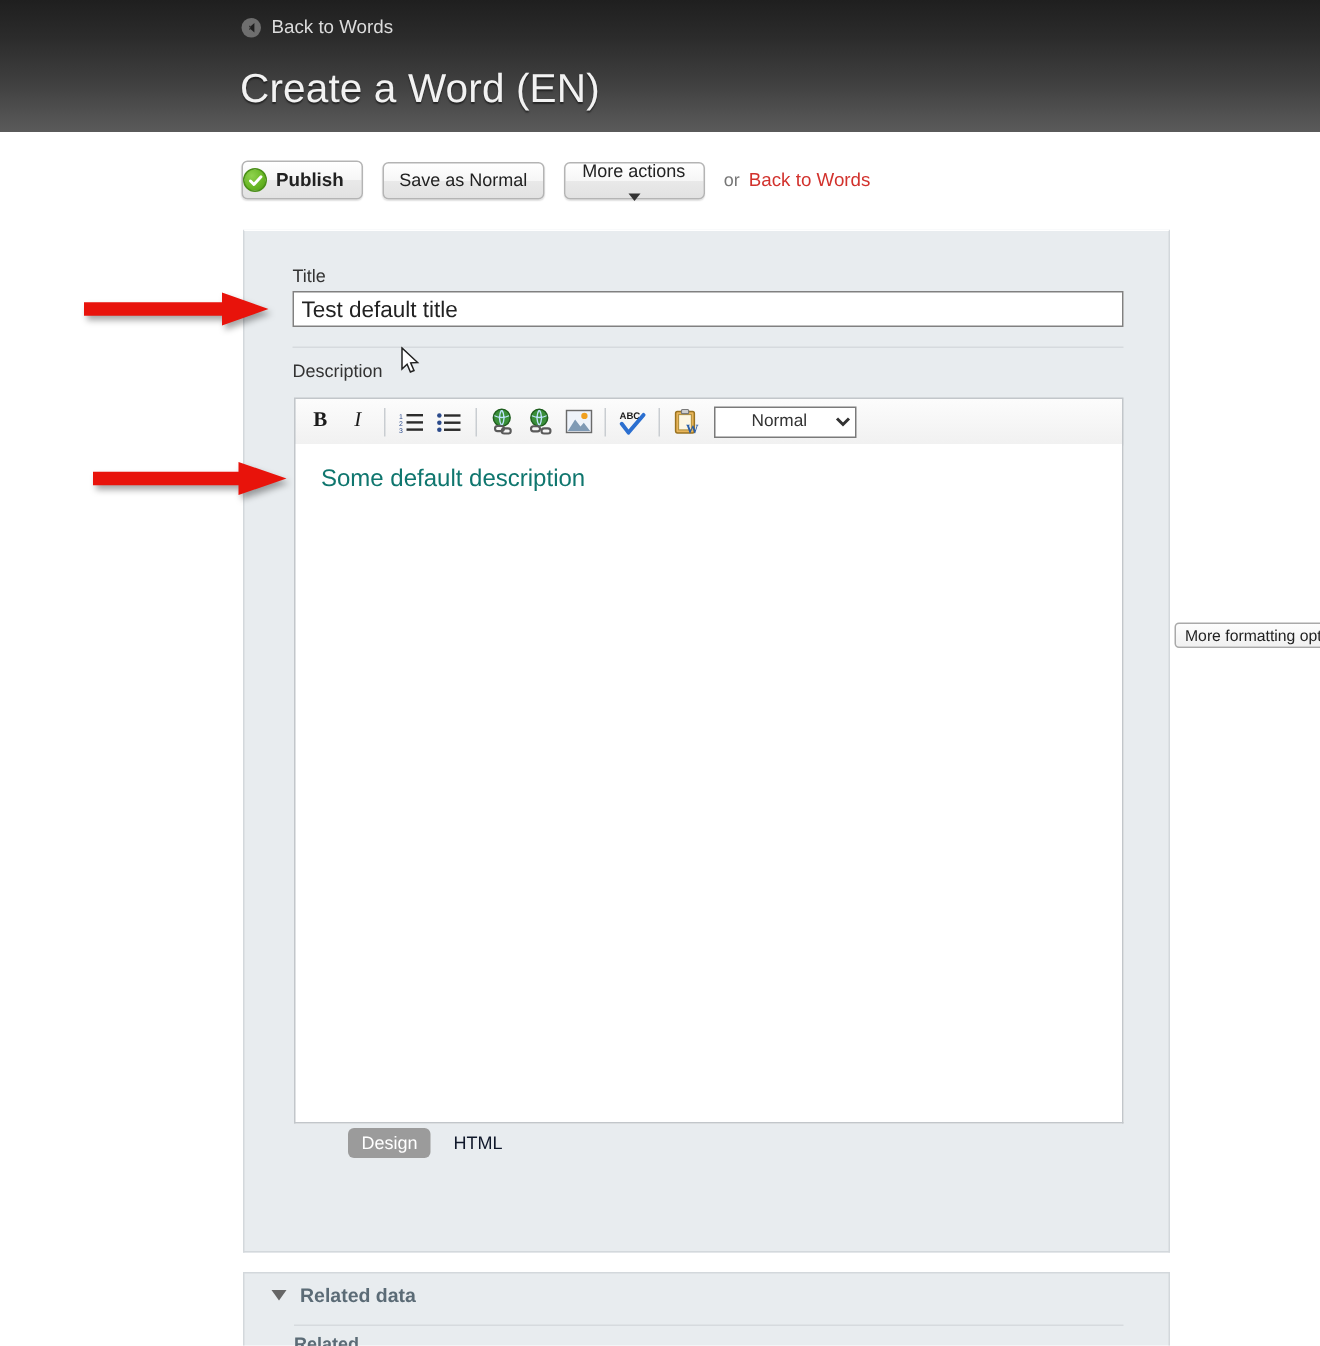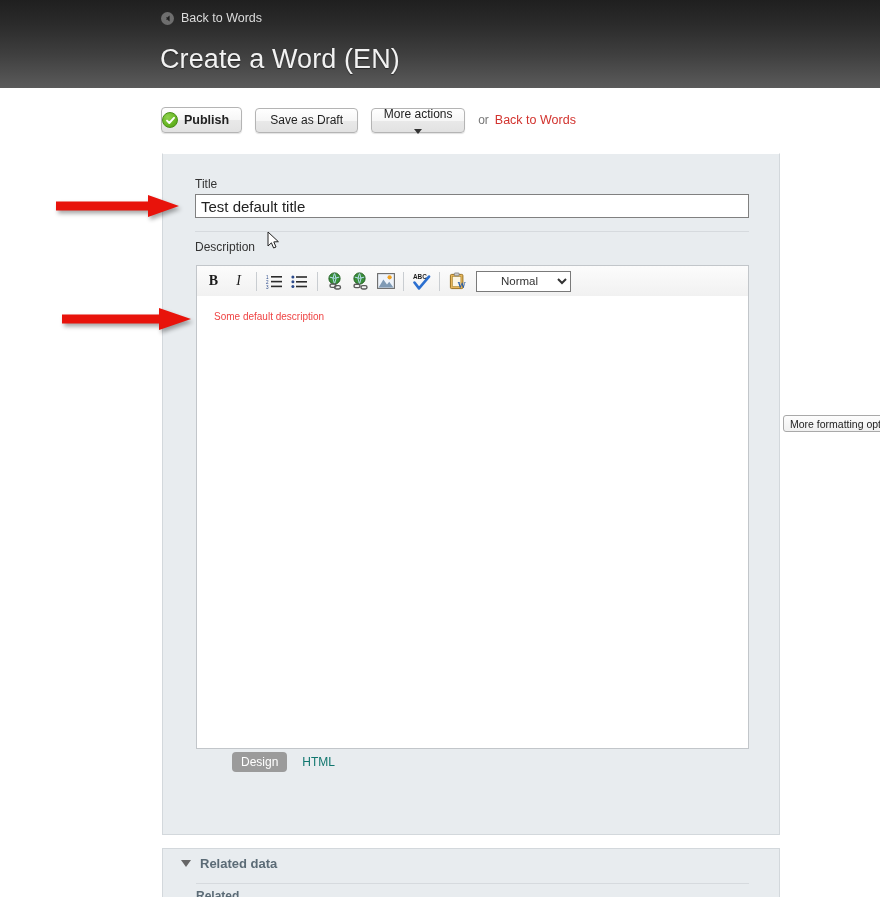--- a/index.html
+++ b/index.html
@@ -154,30 +154,30 @@
 
   #editor-body {
     position: absolute; left: 33px; top: 142px;
     width: 553px; height: 453px;
     background: #ffffff;
     border: 1px solid #c2c6ca;
     border-top: none;
   }
   #editor-text {
     position: absolute; left: 17px; top: 15px;
-    font-size: 10px; color: #ef4444;
+    font-size: 16px; color: #0f766e;
   }
 
   #editor-tabs {
     position: absolute; left: 33px; top: 598px;
     display: flex; align-items: center; gap: 6px; padding-left: 36px;
   }
   .editor-tab {
     font-size: 12px; padding: 3px 9px; border-radius: 4px;
-    cursor: pointer; color: #0f766e;
+    cursor: pointer; color: #0f172a;
   }
   .editor-tab.active { background: #9b9b9b; color: #ffffff; }
 
   
   #related-panel {
     position: absolute; left: 162px; top: 848px;
     width: 618px; height: 49px;
     background: #e8ecef;
     border: 1px solid #d3d8dc;
     border-bottom: none;
@@ -228,21 +228,21 @@
   <div class="btn" id="publish-button">
     <span class="check-badge">
       <svg width="11" height="11" viewBox="0 0 11 11">
           <path d="M2 5.6 L4.3 8 L9 2.8" stroke="#ffffff" stroke-width="1.9" fill="none" stroke-linecap="round" stroke-linejoin="round"></path>
         </svg>
     </span>
     <span class="label">Publish</span>
   </div>
 
   <div class="btn" id="save-draft-button">
-    <span>Save as Draft</span>
+    <span>Save as Normal</span>
   </div>
 
   <div class="btn" id="more-actions-button">
     <span>More actions</span>
     <span class="caret-down"></span>
   </div>
 
   <span id="or-text">or</span>
   <a id="back-link-bar">Back to Words</a>
 </div>

